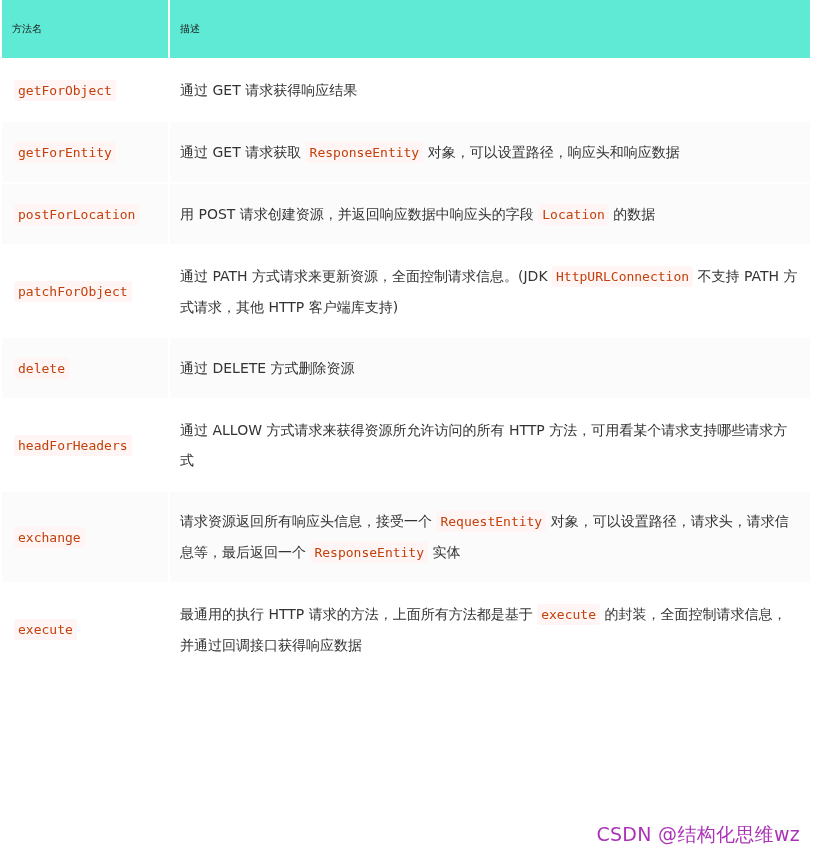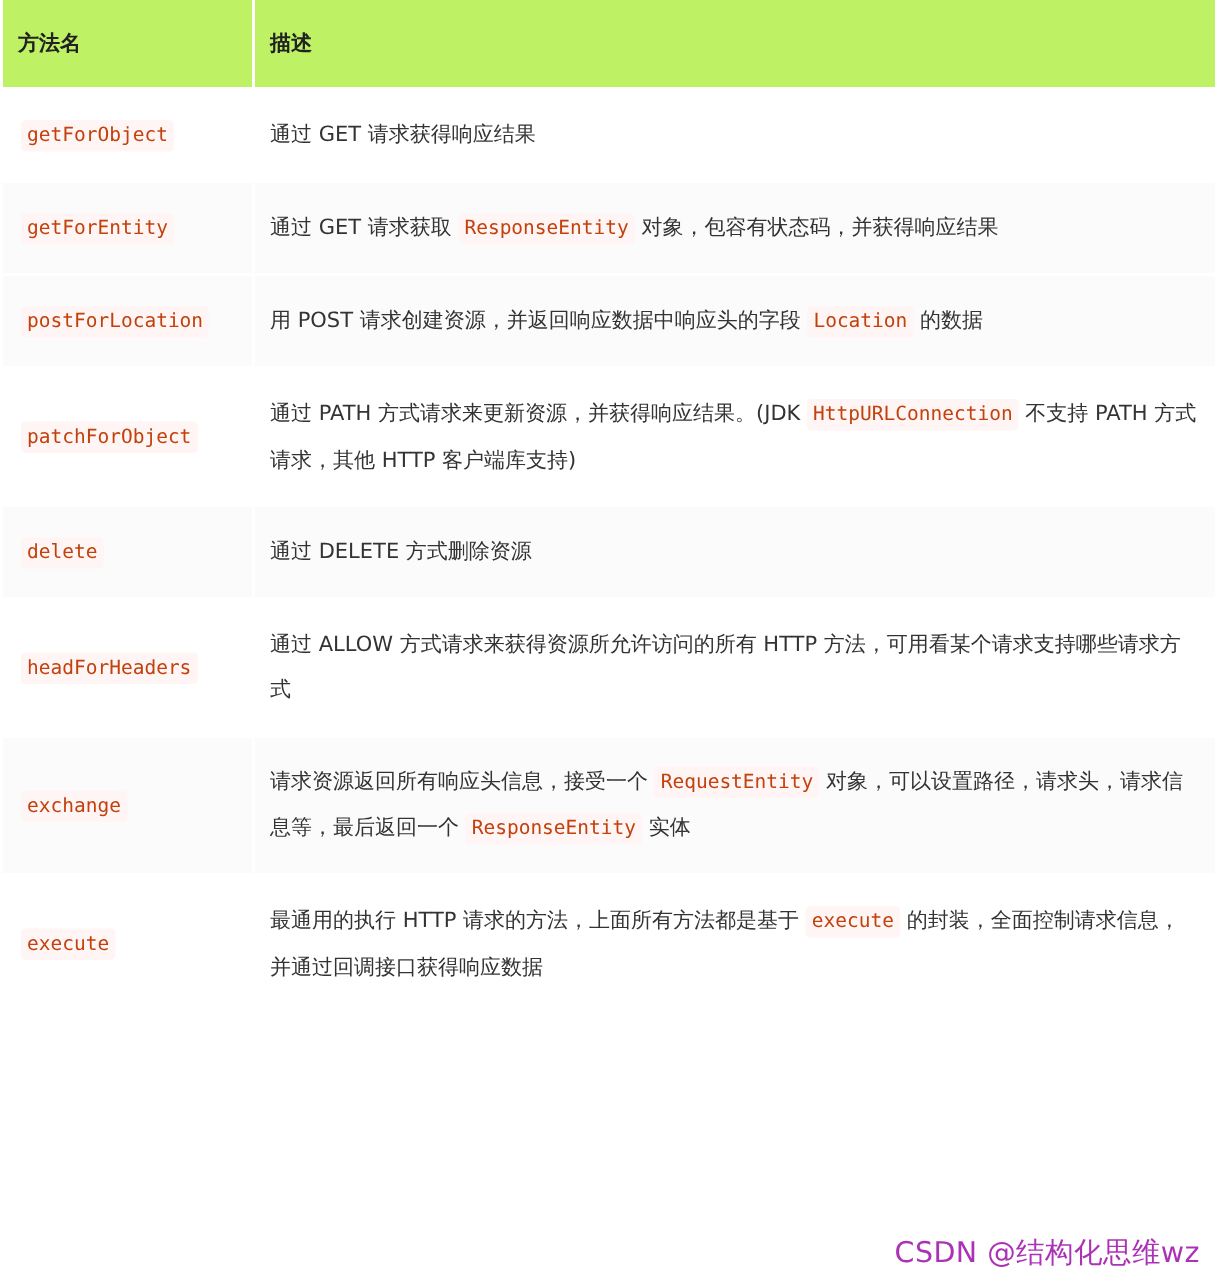--- a/index.html
+++ b/index.html
@@ -1,21 +1,21 @@
 <!DOCTYPE html>
 <html><head>
 <meta charset="utf-8">
 <style>
   html, body { margin: 0; padding: 0; background: #ffffff; }
   body { width: 814px; height: 854px; overflow: hidden; position: relative;
          font-family: "DejaVu Sans", "Liberation Sans", sans-serif; color: #333; }
   table { border-collapse: separate; border-spacing: 2px 2px; position: absolute; left: 0; top: -2px; width: 812px; table-layout: fixed; }
   col.c1 { width: 166px; }
   th, td { text-align: left; vertical-align: middle; padding: 0 10px; font-size: 14px; line-height: 30px; }
-  th { background: #bef264; font-weight: bold; color: #222; height: 58px; font-size: 14px; }
+  th { background: #5eead4; font-weight: normal; color: #222; height: 58px; font-size: 10px; }
   tr.odd td { background: #ffffff; }
   tr.even td { background: #fbfbfb; }
   td { height: 60px; }
   tr.tall td { height: 90px; }
   code { font-family: "DejaVu Sans Mono", "Liberation Mono", monospace; font-size: 13px; color: #c2410c;
          background: #fff5f4; padding: 3px 4px; border-radius: 3px; }
   td.method { padding-left: 12px; }
   .watermark { position: absolute; right: 14px; bottom: 6px; font-size: 19px; color: #a21caf; opacity: 0.9; letter-spacing: 0.3px; }
 </style>
 </head>
@@ -32,29 +32,29 @@
       <th>描述</th>
     </tr>
   </thead>
   <tbody id="tbody">
       <tr class="odd">
         <td class="method"><code>getForObject</code></td>
         <td><span>通过 GET 请求获得响应结果</span></td>
       </tr>
       <tr class="even">
         <td class="method"><code>getForEntity</code></td>
-        <td><span>通过 GET 请求获取 </span><code>ResponseEntity</code><span> 对象，包容有状态码，并获得响应结果</span></td>
+        <td><span>通过 GET 请求获取 </span><code>ResponseEntity</code><span> 对象，可以设置路径，响应头和响应数据</span></td>
       </tr>
       <tr class="even">
         <td class="method"><code>postForLocation</code></td>
         <td><span>用 POST 请求创建资源，并返回响应数据中响应头的字段 </span><code>Location</code><span> 的数据</span></td>
       </tr>
       <tr class="odd tall">
         <td class="method"><code>patchForObject</code></td>
-        <td><span>通过 PATH 方式请求来更新资源，并获得响应结果。(JDK </span><code>HttpURLConnection</code><span> 不支持 PATH 方式请求，其他 HTTP 客户端库支持)</span></td>
+        <td><span>通过 PATH 方式请求来更新资源，全面控制请求信息。(JDK </span><code>HttpURLConnection</code><span> 不支持 PATH 方式请求，其他 HTTP 客户端库支持)</span></td>
       </tr>
       <tr class="even">
         <td class="method"><code>delete</code></td>
         <td><span>通过 DELETE 方式删除资源</span></td>
       </tr>
       <tr class="odd tall">
         <td class="method"><code>headForHeaders</code></td>
         <td><span>通过 ALLOW 方式请求来获得资源所允许访问的所有 HTTP 方法，可用看某个请求支持哪些请求方式</span></td>
       </tr>
       <tr class="even tall">

